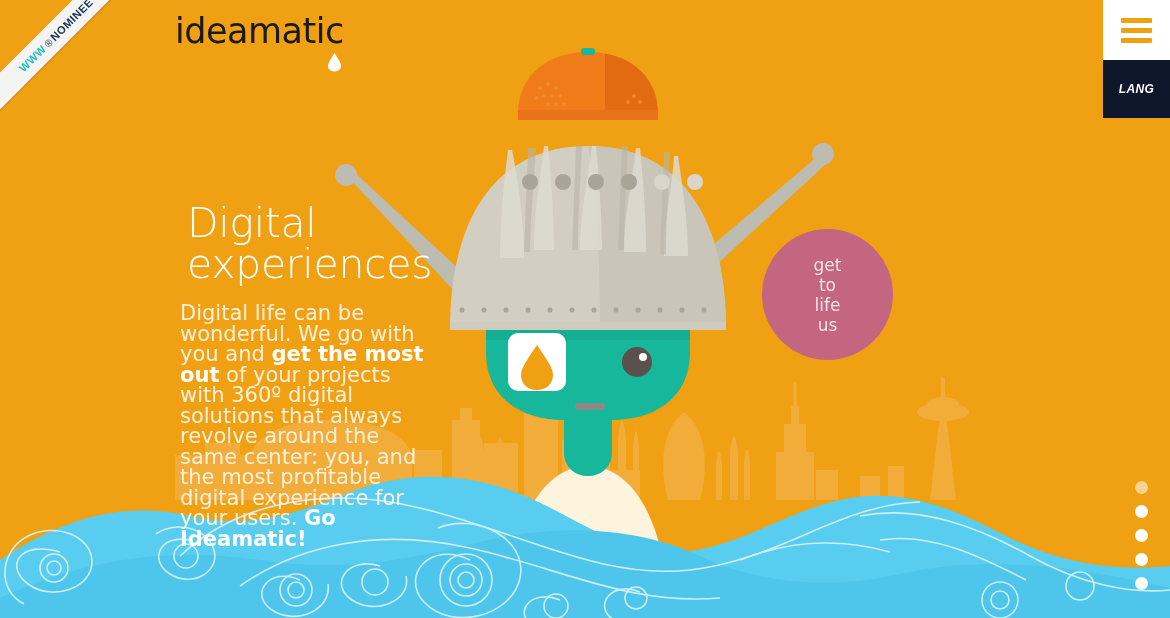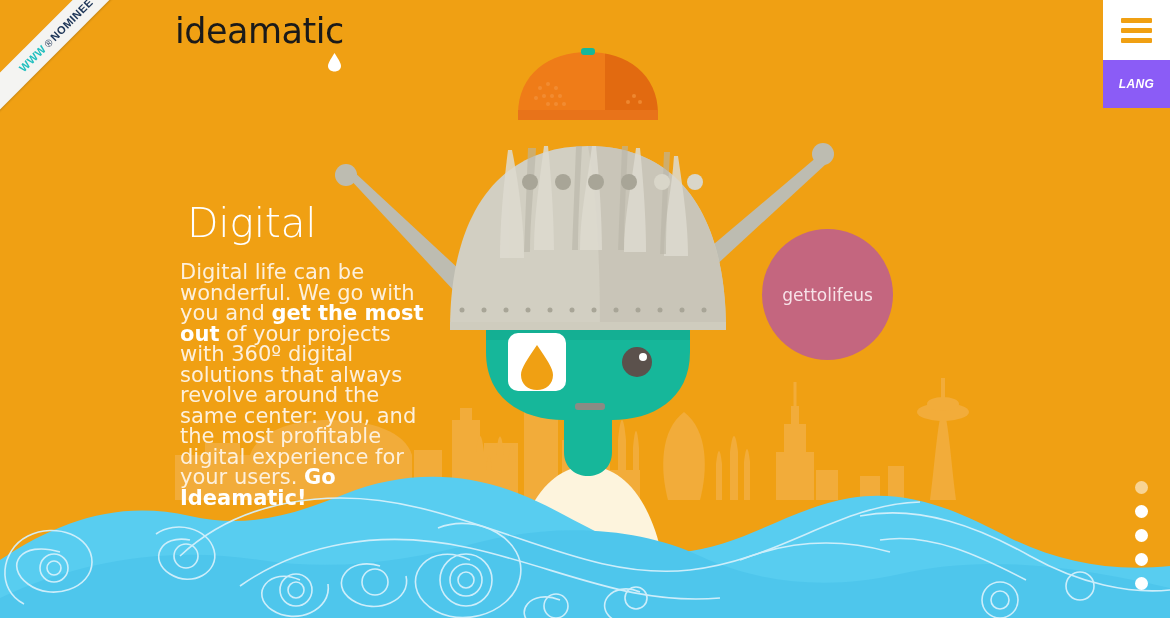--- a/index.html
+++ b/index.html
@@ -35,21 +35,21 @@
   }
   .logo-drop{position:absolute;right:2px;top:38px;width:15px;height:20px;}
 
   
   .menu-box{
     position:absolute;right:0;top:0;width:67px;height:60px;background:#ffffff;z-index:35;
     display:flex;align-items:center;justify-content:center;flex-direction:column;gap:5px;
   }
   .menu-bar{width:31px;height:5px;background:#f0a013;border-radius:1px;}
   .lang-box{
-    position:absolute;right:0;top:60px;width:67px;height:48px;background:#8b5cf6;z-index:35;
+    position:absolute;right:0;top:60px;width:67px;height:58px;background:#0f172a;z-index:35;
     display:flex;align-items:center;justify-content:center;
   }
   .lang-box span{
     color:#ffffff;font-size:12px;font-style:italic;font-weight:bold;letter-spacing:.4px;
   }
 
   
   .hero{position:absolute;left:180px;top:196px;width:250px;z-index:25;}
   .hero h1{
     margin:7px;color:#ffffff;font-weight:300;
@@ -60,21 +60,21 @@
   .hero p{
     margin:18px 0 0 0;color:#fdf0dc;font-size:21px;line-height:20.5px;
     font-family:"DejaVu Sans", sans-serif;font-weight:400;
   }
   .hero p b{color:#ffffff;font-weight:bold;}
 
   
   .circle-cta{
     position:absolute;left:762px;top:229px;width:131px;height:131px;border-radius:50%;
     background:#c4667f;z-index:26;
-    display:flex;align-items:center;justify-content:center;flex-direction:row;
+    display:flex;align-items:center;justify-content:center;flex-direction:column;
     color:#f7e2e8;font-size:17px;line-height:20px;text-align:center;
     font-family:"DejaVu Sans", sans-serif;cursor:pointer;
   }
 
   
   .dots{position:absolute;right:22px;top:481px;z-index:36;}
   .dot{width:13px;height:13px;border-radius:50%;background:#ffffff;margin-bottom:11px;}
   .dot.active{background:rgba(255,255,255,.55);}
 </style>
 </head>
@@ -304,20 +304,21 @@
     <span class="menu-bar"></span>
     <span class="menu-bar"></span>
   </div>
   <div class="lang-box">
     <span>LANG</span>
   </div>
 
   <div class="hero">
     <h1>
       <span>Digital</span>
+      <span class="l2">experiences</span>
     </h1>
     <p><span>Digital life can be wonderful. We go with you and </span><b>get the most out</b><span> of your projects with 360º digital solutions that always revolve around the same center: you, and the most profitable digital experience for your users. </span><b>Go Ideamatic!</b></p>
   </div>
 
   <div class="circle-cta">
     <span>get</span>
     <span>to</span>
     <span>life</span>
     <span>us</span>
   </div>

